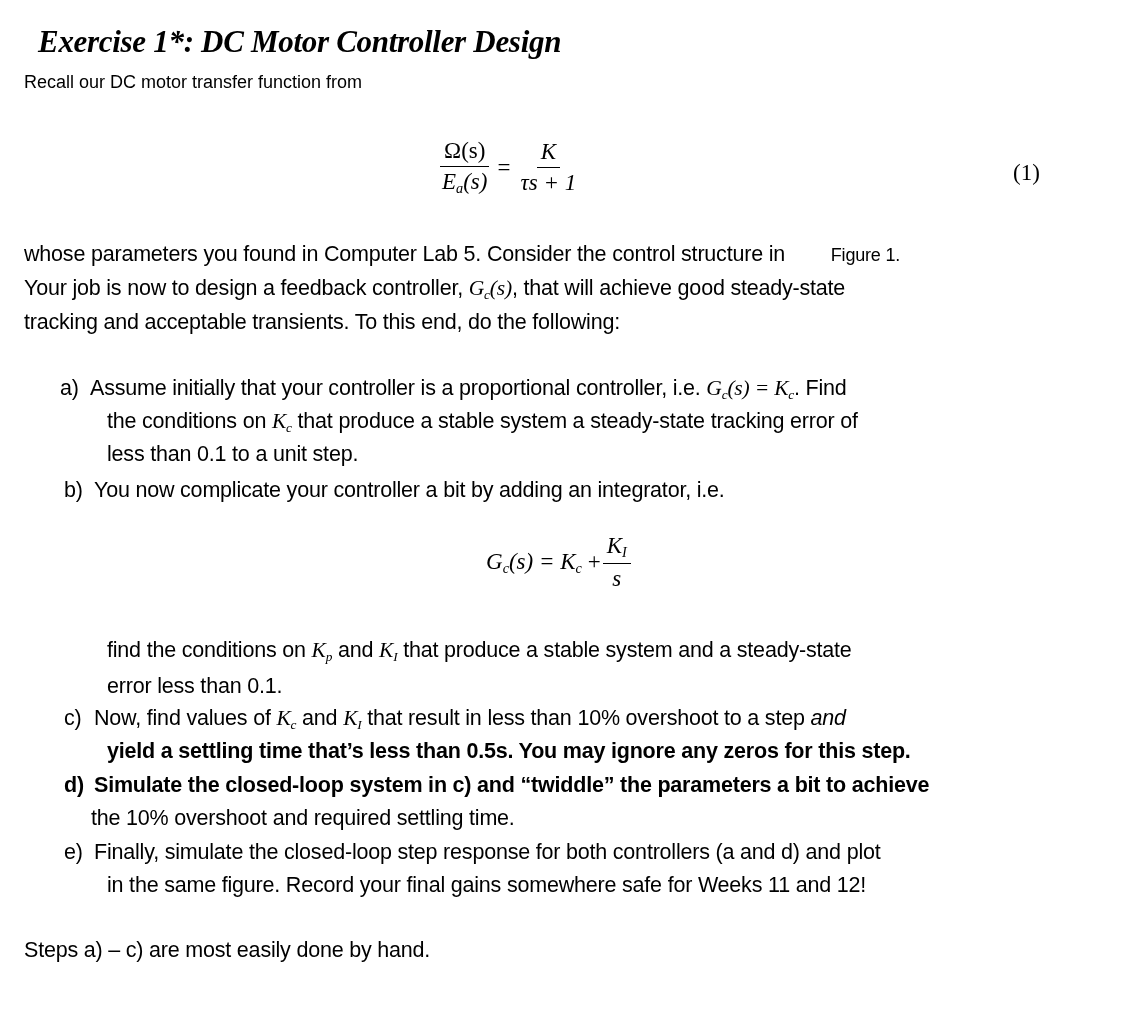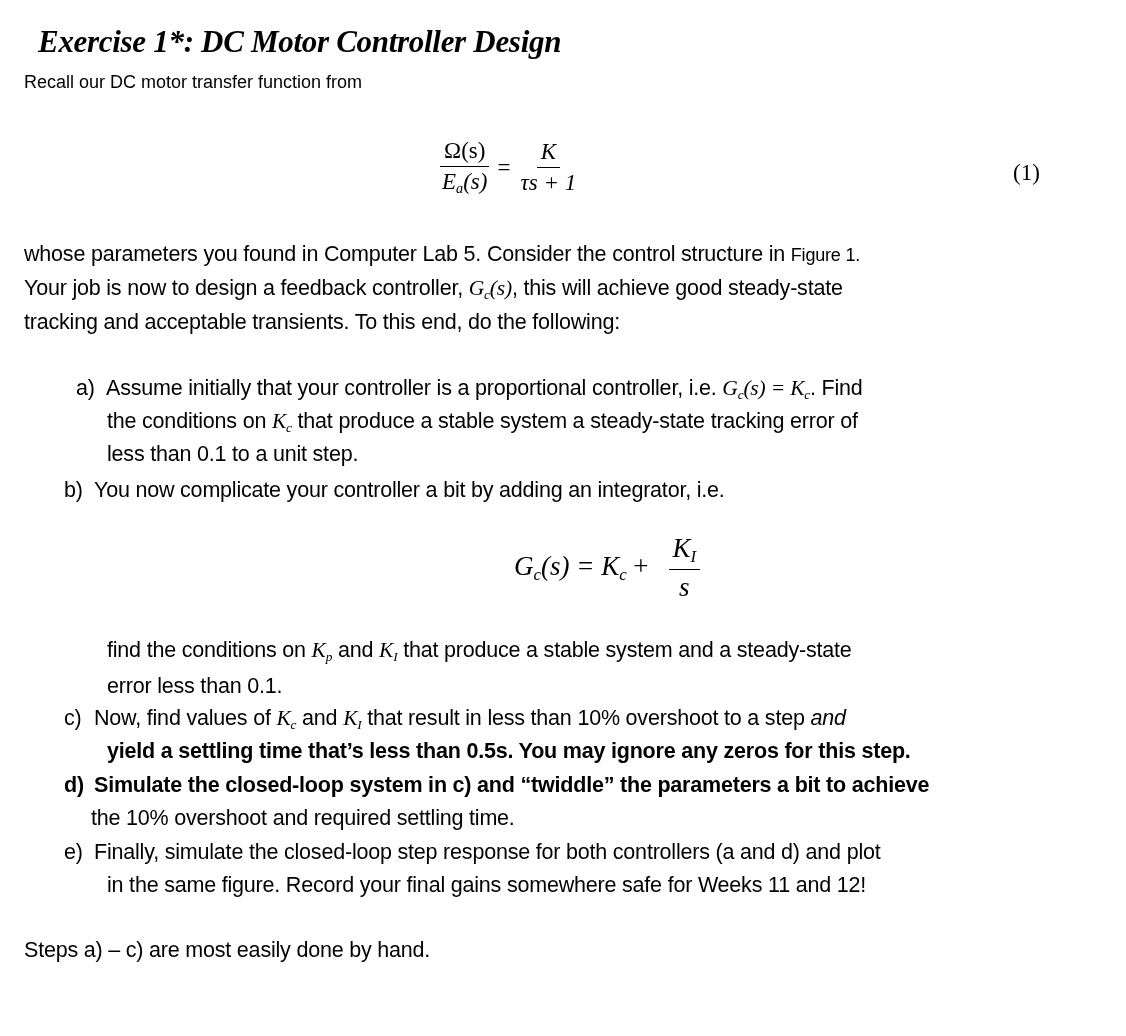--- a/index.html
+++ b/index.html
@@ -8,21 +8,21 @@
   .title { left: 38px; top: 24px; font-family: "Liberation Serif", serif; font-style: italic; font-weight: bold; font-size: 31px; letter-spacing: -0.3px; }
   .intro { left: 24px; top: 72px; font-size: 18px; }
   .body-line { font-size: 21.5px; letter-spacing: -0.2px; }
   .math { font-family: "Liberation Serif", serif; font-style: italic; }
   .mathr { font-family: "Liberation Serif", serif; font-style: normal; }
   .frac { display: inline-flex; flex-direction: column; align-items: center; vertical-align: middle; }
   .frac .num { padding: 0 4px 2px 4px; border-bottom: 1.6px solid #000; }
   .frac .den { padding: 2px 4px 0 4px; }
   .eq1 { left: 438px; top: 138px; font-size: 23px; display: flex; align-items: center; gap: 6px; }
   .eqnum { left: 1013px; top: 160px; font-size: 23px; font-family: "Liberation Serif", serif; }
-  .eq2 { left: 486px; top: 533px; font-size: 27px; display: flex; align-items: center; gap: 20px; margin-left: 28px; }
+  .eq2 { left: 486px; top: 533px; font-size: 23px; display: flex; align-items: center; gap: 2px; }
   sub { font-size: 0.62em; vertical-align: -0.3em; }
   .label { display: inline-block; width: 30px; }
 </style>
 </head>
 <body>
 
 <div class="abs title">Exercise 1*: DC Motor Controller Design</div>
 <div class="abs intro">Recall our DC motor transfer function from</div>
 
 <div class="abs eq1">
@@ -32,28 +32,28 @@
   </span>
   <span class="mathr">=</span>
   <span class="frac">
     <span class="num math">K</span>
     <span class="den math">τs + 1</span>
   </span>
 </div>
 <div class="abs eqnum">(1)</div>
 
 <div class="abs body-line" style="left:24px; top:242px;">
-  <span>whose parameters you found in Computer Lab 5. Consider the control structure in </span><span style="font-size:18px;">Figure 1.</span>
+  <span>whose parameters you found in Computer Lab 5. Consider the control structure in </span><span style="font-size:18px;margin-left:40px;">Figure 1.</span>
 </div>
 <div class="abs body-line" style="left:24px; top:276px;">
-  <span>Your job is now to design a feedback controller, </span><span class="math">G</span><sub class="math">c</sub><span class="math">(s)</span><span>, this will achieve good steady-state</span>
+  <span>Your job is now to design a feedback controller, </span><span class="math">G</span><sub class="math">c</sub><span class="math">(s)</span><span>, that will achieve good steady-state</span>
 </div>
 <div class="abs body-line" style="left:24px; top:310px;">tracking and acceptable transients. To this end, do the following:</div>
 
-<div class="abs body-line" style="left:76px; top:376px;">
+<div class="abs body-line" style="left:60px; top:376px;">
   <span class="label">a)</span><span>Assume initially that your controller is a proportional controller, i.e. </span><span class="math">G</span><sub class="math">c</sub><span class="math">(s) = K</span><sub class="math">c</sub><span>. Find</span>
 </div>
 <div class="abs body-line" style="left:107px; top:409px;">
   <span>the conditions on </span><span class="math">K</span><sub class="math">c</sub><span> that produce a stable system a steady-state tracking error of</span>
 </div>
 <div class="abs body-line" style="left:107px; top:442px;">less than 0.1 to a unit step.</div>
 
 <div class="abs body-line" style="left:64px; top:478px;">
   <span class="label">b)</span><span>You now complicate your controller a bit by adding an integrator, i.e.</span>
 </div>

